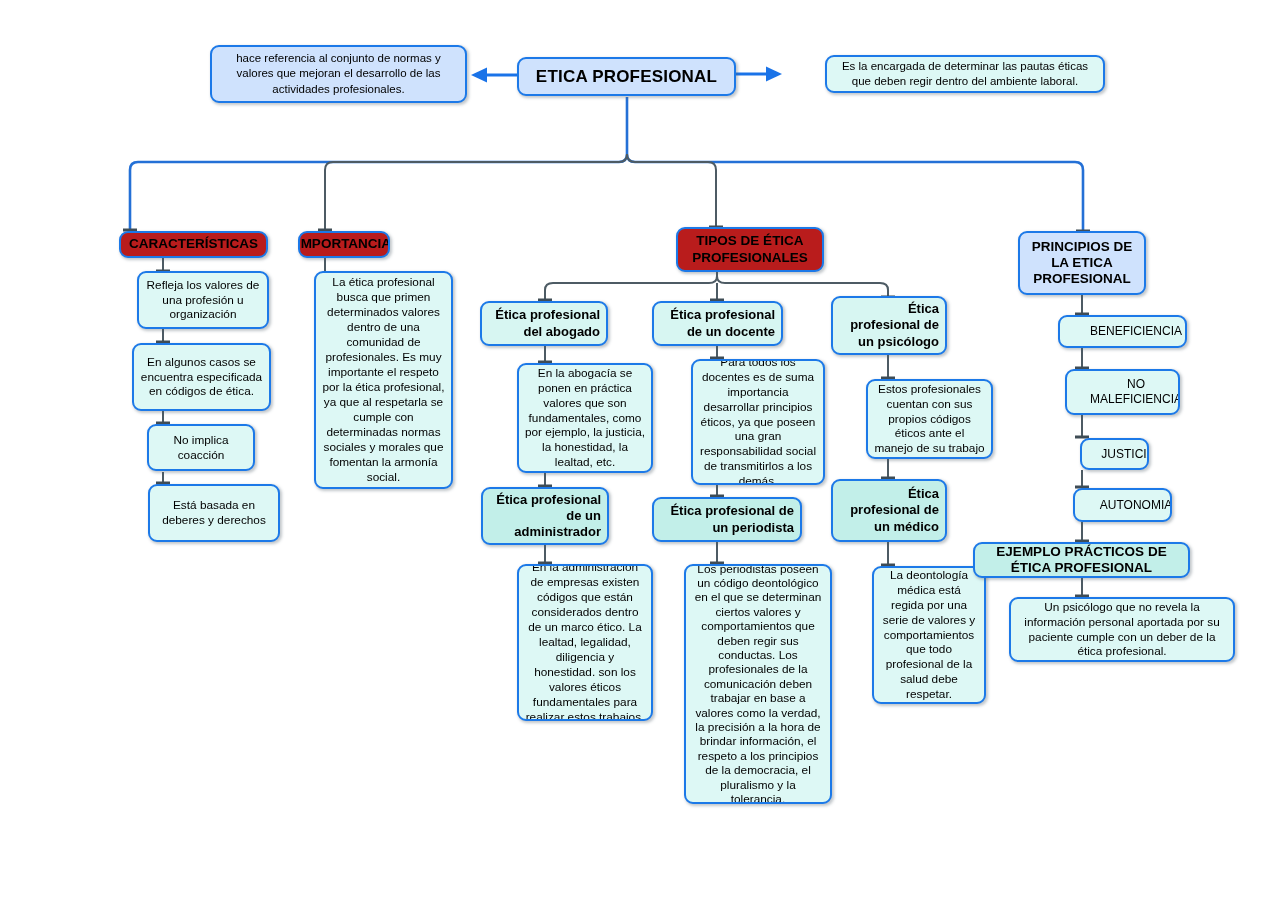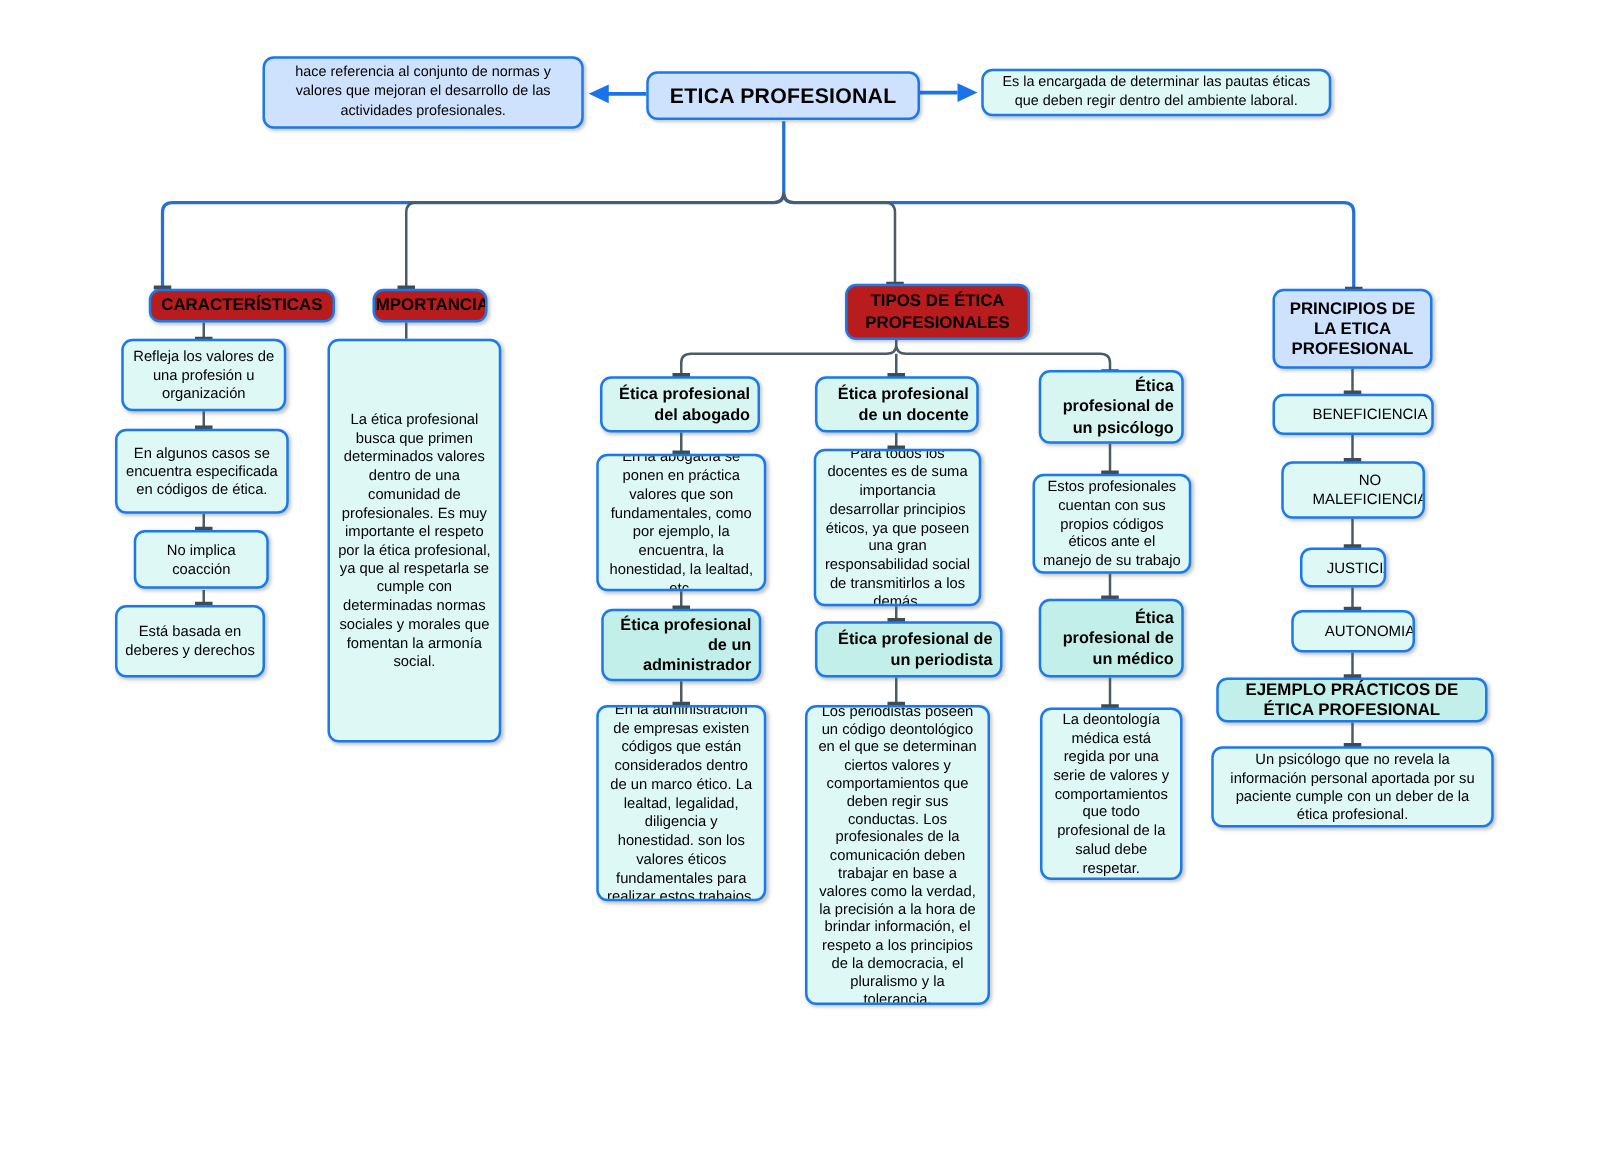--- a/index.html
+++ b/index.html
@@ -12,21 +12,21 @@
     position:absolute;box-sizing:border-box;z-index:2;
     border:2.5px solid #1c79e8;border-radius:9px;
     display:flex;align-items:center;justify-content:center;text-align:center;
     padding:3px 6px;overflow:hidden;
     box-shadow:1.5px 1.5px 3px rgba(80,95,105,0.35);
   }
   .bg-blue{background:#cfe2fd;}
   .bg-cyan-hdr{background:#b91c1c;margin-left:31px;}
   .bg-cyan-sub{background:#d7f6f2;}
   .bg-cyan-acc{background:#c2efe9;}
-  .bg-cyan-body{background:#ddf8f5;}
+  .bg-cyan-body{background:#ddf8f5;margin-left:40px;}
   .t-main{font-weight:bold;font-size:17px;letter-spacing:.2px;}
   .t-hdr{font-weight:bold;font-size:13.5px;line-height:1.2;}
   .t-sub{font-weight:bold;font-size:13px;line-height:1.25;text-align:right;}
   .t-body{font-size:11.8px;line-height:1.27;}
   .t-tight{font-size:11.8px;line-height:1.22;}
   .t-note{font-size:11.5px;line-height:1.32;}
   .t-item{font-size:12px;line-height:1.25;padding-left:33px;}
 </style>
 </head>
 <body>
@@ -71,29 +71,29 @@
   </svg>
 
   <div class="box bg-blue t-note" style="left:210px;top:45px;width:257px;height:58px">hace referencia al conjunto de normas y valores que mejoran el desarrollo de las actividades profesionales.</div>
   <div class="box bg-blue t-main" style="left:517px;top:57px;width:219px;height:39px">ETICA PROFESIONAL</div>
   <div class="box bg-cyan-body t-note" style="left:785px;top:55px;width:280px;height:38px">Es la encargada de determinar las pautas éticas que deben regir dentro del ambiente laboral.</div>
 
   <div class="box bg-cyan-hdr t-hdr" style="left:88px;top:231px;width:149px;height:27px">CARACTERÍSTICAS</div>
   <div class="box bg-cyan-body t-body" style="left:97px;top:271px;width:132px;height:58px">Refleja los valores de una profesión u organización</div>
   <div class="box bg-cyan-body t-body" style="left:92px;top:343px;width:139px;height:68px">En algunos casos se encuentra especificada en códigos de ética.</div>
   <div class="box bg-cyan-body t-body" style="left:107px;top:424px;width:108px;height:47px">No implica coacción</div>
-  <div class="box bg-cyan-body t-body" style="left:92px;top:484px;width:120px;height:58px">Está basada en deberes y derechos</div>
+  <div class="box bg-cyan-body t-body" style="left:108px;top:484px;width:132px;height:58px">Está basada en deberes y derechos</div>
 
   <div class="box bg-cyan-hdr t-hdr" style="left:267px;top:231px;width:92px;height:27px">IMPORTANCIA</div>
-  <div class="box bg-cyan-body t-body" style="left:262px;top:271px;width:139px;height:323px">La ética profesional busca que primen determinados valores dentro de una comunidad de profesionales. Es muy importante el respeto por la ética profesional, ya que al respetarla se cumple con determinadas normas sociales y morales que fomentan la armonía social.</div>
+  <div class="box bg-cyan-body t-body" style="left:274px;top:271px;width:139px;height:218px">La ética profesional busca que primen determinados valores dentro de una comunidad de profesionales. Es muy importante el respeto por la ética profesional, ya que al respetarla se cumple con determinadas normas sociales y morales que fomentan la armonía social.</div>
 
   <div class="box bg-cyan-hdr t-hdr" style="left:645px;top:227px;width:148px;height:45px">TIPOS DE ÉTICA PROFESIONALES</div>
 
   <div class="box bg-cyan-sub t-sub" style="left:480px;top:301px;width:128px;height:45px">Ética profesional del abogado</div>
-  <div class="box bg-cyan-body t-body" style="left:477px;top:363px;width:136px;height:110px">En la abogacía se ponen en práctica valores que son fundamentales, como por ejemplo, la encuentra, la honestidad, la lealtad, etc.</div>
+  <div class="box bg-cyan-body t-body" style="left:477px;top:363px;width:136px;height:110px">En la abogacía se ponen en práctica valores que son fundamentales, como por ejemplo, la justicia, la honestidad, la lealtad, etc.</div>
   <div class="box bg-cyan-acc t-sub" style="left:481px;top:487px;width:128px;height:58px">Ética profesional de un administrador</div>
   <div class="box bg-cyan-body t-body" style="left:477px;top:564px;width:136px;height:157px">En la administración de empresas existen códigos que están considerados dentro de un marco ético. La lealtad, legalidad, diligencia y honestidad. son los valores éticos fundamentales para realizar estos trabajos.</div>
 
   <div class="box bg-cyan-sub t-sub" style="left:652px;top:301px;width:131px;height:45px">Ética profesional de un docente</div>
   <div class="box bg-cyan-body t-body" style="left:651px;top:359px;width:134px;height:126px">Para todos los docentes es de suma importancia desarrollar principios éticos, ya que poseen una gran responsabilidad social de transmitirlos a los demás.</div>
   <div class="box bg-cyan-acc t-sub" style="left:652px;top:497px;width:150px;height:45px">Ética profesional de un periodista</div>
   <div class="box bg-cyan-body t-tight" style="left:644px;top:564px;width:148px;height:240px">Los periodistas poseen un código deontológico en el que se determinan ciertos valores y comportamientos que deben regir sus conductas. Los profesionales de la comunicación deben trabajar en base a valores como la verdad, la precisión a la hora de brindar información, el respeto a los principios de la democracia, el pluralismo y la tolerancia.</div>
 
   <div class="box bg-cyan-sub t-sub" style="left:831px;top:296px;width:116px;height:59px">Ética profesional de un psicólogo</div>
   <div class="box bg-cyan-body t-body" style="left:826px;top:379px;width:127px;height:80px">Estos profesionales cuentan con sus propios códigos éticos ante el manejo de su trabajo</div>

